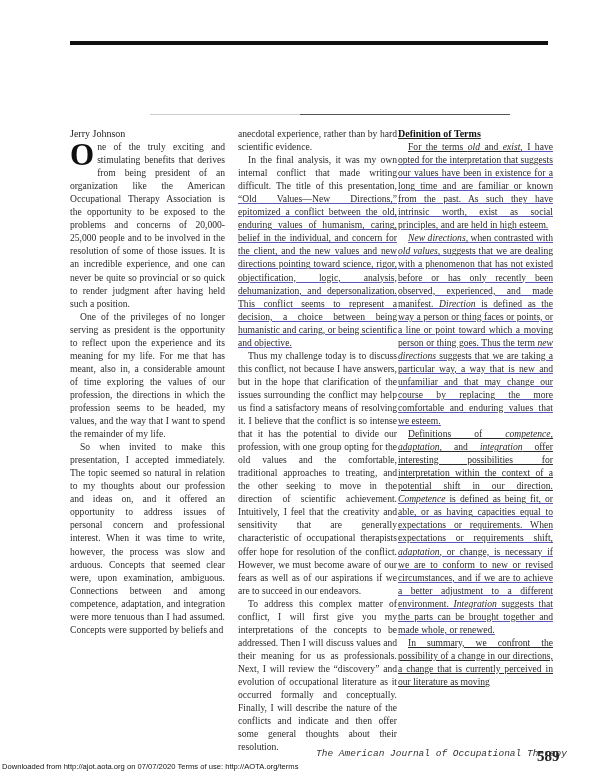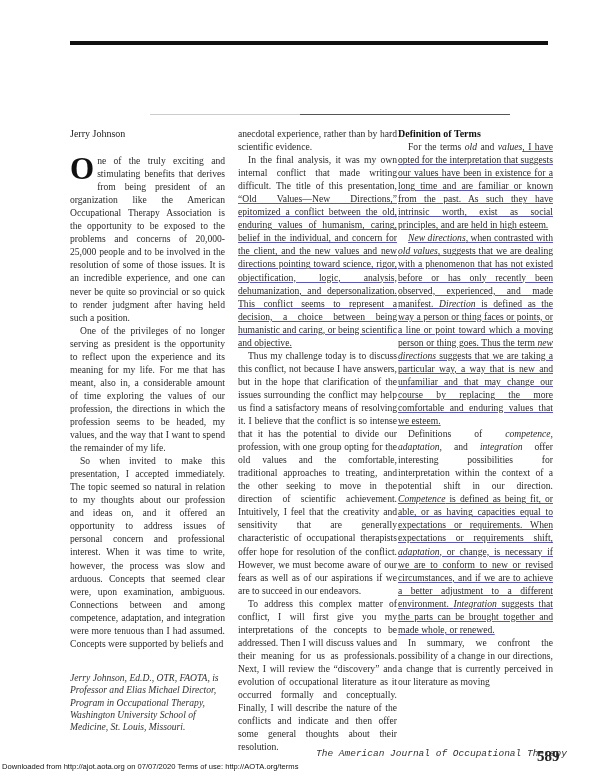--- a/index.html
+++ b/index.html
@@ -5,22 +5,22 @@
   html, body { margin: 0; padding: 0; background: #ffffff; }
   body { width: 600px; height: 776px; position: relative; overflow: hidden; color: #1a1a1a; }
   .page { position: absolute; left: 0; top: 0; width: 600px; height: 776px; }
   .top-rule { position: absolute; left: 70px; top: 41px; width: 478px; height: 4px; background: #111; }
   .title { position: absolute; left: 68px; top: 46px; width: 500px; font-family: "Liberation Serif", "DejaVu Serif", serif; font-weight: bold; font-size: 33px; line-height: 34px; letter-spacing: -0.2px; color: #1a1a1a; }
   .sub-rule { position: absolute; left: 300px; top: 114px; width: 210px; height: 1px; background: #555; }
   .sub-rule-faint { position: absolute; left: 150px; top: 114px; width: 150px; height: 1px; background: #ccc; }
   .col { position: absolute; font-family: "Liberation Serif", "DejaVu Serif", serif; font-size: 9.6px; line-height: 13.05px; color: #2a2a2a; text-align: justify; }
   .col1 { left: 70px; top: 127px; width: 155px; }
   .col2 { left: 238px; top: 127px; width: 159px; }
-  .col3 { left: 398px; top: 127px; width: 155px; }
-  .author { font-size: 10px; color: #222; margin-bottom: 14px; }
+  .col3 { left: 398px; top: 127px; width: 155px; text-decoration: underline; }
+  .author { font-size: 10px; color: #222; margin-bottom: 0; }
   .p { margin: 0; text-indent: 10px; }
   .p.noindent { text-indent: 0; }
   .dropcap { float: left; font-size: 31px; line-height: 25px; font-weight: bold; margin: 2px 3px 0 0; color: #111; }
   .heading { font-weight: bold; font-size: 10px; color: #111; margin: 0; }
   .u { text-decoration: underline; text-decoration-color: #5b57b8; text-underline-offset: 1px; }
   .bio { font-style: italic; margin-top: 22px; line-height: 12.4px; text-align: left; color: #333; }
   .running-footer { position: absolute; left: 316px; top: 748px; font-family: Liberation Mono, monospace; font-size: 9.5px; font-style: italic; color: #333; }
   .page-number { position: absolute; left: 537px; top: 748px; font-family: "Liberation Serif", "DejaVu Serif", serif; font-size: 15px; font-weight: bold; color: #222; }
   .download-line { position: absolute; left: 2px; top: 762px; font-family: "Liberation Sans", "DejaVu Sans", sans-serif; font-weight: normal; font-size: 7.6px; color: #111; white-space: nowrap; }
 </style>
@@ -30,33 +30,32 @@
 <div class="page">
   <div class="top-rule"></div>
   <div class="sub-rule-faint"></div>
   <div class="sub-rule"></div>
 
   <div class="col col1">
     <div class="author">Jerry Johnson</div>
     <p class="p noindent"><span class="dropcap">O</span><span>ne of the truly exciting and stimulating benefits that derives from being president of an organization like the American Occupational Therapy Association is the opportunity to be exposed to the problems and concerns of 20,000-25,000 people and to be involved in the resolution of some of those issues. It is an incredible experience, and one can never be quite so provincial or so quick to render judgment after having held such a position.</span></p>
     <p class="p">One of the privileges of no longer serving as president is the opportunity to reflect upon the experience and its meaning for my life. For me that has meant, also in, a considerable amount of time exploring the values of our profession, the directions in which the profession seems to be headed, my values, and the way that I want to spend the remainder of my life.</p>
     <p class="p">So when invited to make this presentation, I accepted immediately. The topic seemed so natural in relation to my thoughts about our profession and ideas on, and it offered an opportunity to address issues of personal concern and professional interest. When it was time to write, however, the process was slow and arduous. Concepts that seemed clear were, upon examination, ambiguous. Connections between and among competence, adaptation, and integration were more tenuous than I had assumed. Concepts were supported by beliefs and</p>
-    <div class="bio">Jerry Johnson, Ed.D., OTR, FAOTA, is Professor and Elias Michael Director, Program in Occupational Therapy, Washington University School of Medicine, St. Louis, Missouri.</div>
   </div>
 
   <div class="col col2">
     <p class="p noindent">anecdotal experience, rather than by hard scientific evidence.</p>
     <p class="p"><span>In the final analysis, it was my own internal conflict that made writing difficult. The title of this presentation, </span><span class="u">“Old Values—New Directions,” epitomized a conflict between the old, enduring values of humanism, caring, belief in the individual, and concern for the client, and the new values and new directions pointing toward science, rigor, objectification, logic, analysis, dehumanization, and depersonalization. This conflict seems to represent a decision, a choice between being humanistic and caring, or being scientific and objective.</span></p>
     <p class="p">Thus my challenge today is to discuss this conflict, not because I have answers, but in the hope that clarification of the issues surrounding the conflict may help us find a satisfactory means of resolving it. I believe that the conflict is so intense that it has the potential to divide our profession, with one group opting for the old values and the comfortable, traditional approaches to treating, and the other seeking to move in the direction of scientific achievement. Intuitively, I feel that the creativity and sensitivity that are generally characteristic of occupational therapists offer hope for resolution of the conflict. However, we must become aware of our fears as well as of our aspirations if we are to succeed in our endeavors.</p>
     <p class="p">To address this complex matter of conflict, I will first give you my interpretations of the concepts to be addressed. Then I will discuss values and their meaning for us as professionals. Next, I will review the “discovery” and evolution of occupational literature as it occurred formally and conceptually. Finally, I will describe the nature of the conflicts and indicate and then offer some general thoughts about their resolution.</p>
   </div>
 
   <div class="col col3">
     <p class="heading">Definition of Terms</p>
-    <p class="p"><span>For the terms </span><i>old</i><span> and </span><i>values</i><span class="u">, I have opted for the interpretation that suggests our values have been in existence for a long time and are familiar or known from the past. As such they have intrinsic worth, exist as social principles, and are held in high esteem.</span></p>
+    <p class="p"><span>For the terms </span><i>old</i><span> and </span><i>exist</i><span class="u">, I have opted for the interpretation that suggests our values have been in existence for a long time and are familiar or known from the past. As such they have intrinsic worth, exist as social principles, and are held in high esteem.</span></p>
     <p class="p u"><i>New directions</i><span>, when contrasted with </span><i>old values</i><span>, suggests that we are dealing with a phenomenon that has not existed before or has only recently been observed, experienced, and made manifest. </span><i>Direction</i><span> is defined as the way a person or thing faces or points, or a line or point toward which a moving person or thing goes. Thus the term </span><i>new directions</i><span> suggests that we are taking a particular way, a way that is new and unfamiliar and that may change our course by replacing the more comfortable and enduring values that we esteem.</span></p>
     <p class="p"><span>Definitions of </span><i>competence, adaptation,</i><span> and </span><i>integration</i><span> offer interesting possibilities for interpretation within the context of a potential shift in our direction. </span><i class="u">Competence</i><span class="u"> is defined as being fit, or able, or as having capacities equal to expectations or requirements. When expectations or requirements shift, </span><i class="u">adaptation</i><span class="u">, or change, is necessary if we are to conform to new or revised circumstances, and if we are to achieve a better adjustment to a different environment. </span><i class="u">Integration</i><span class="u"> suggests that the parts can be brought together and made whole, or renewed.</span></p>
     <p class="p">In summary, we confront the possibility of a change in our directions, a change that is currently perceived in our literature as moving</p>
   </div>
 
   <div class="running-footer">The American Journal of Occupational Therapy</div>
   <div class="page-number">589</div>
   <div class="download-line">Downloaded from http://ajot.aota.org on 07/07/2020 Terms of use: http://AOTA.org/terms</div>
 </div>
 

